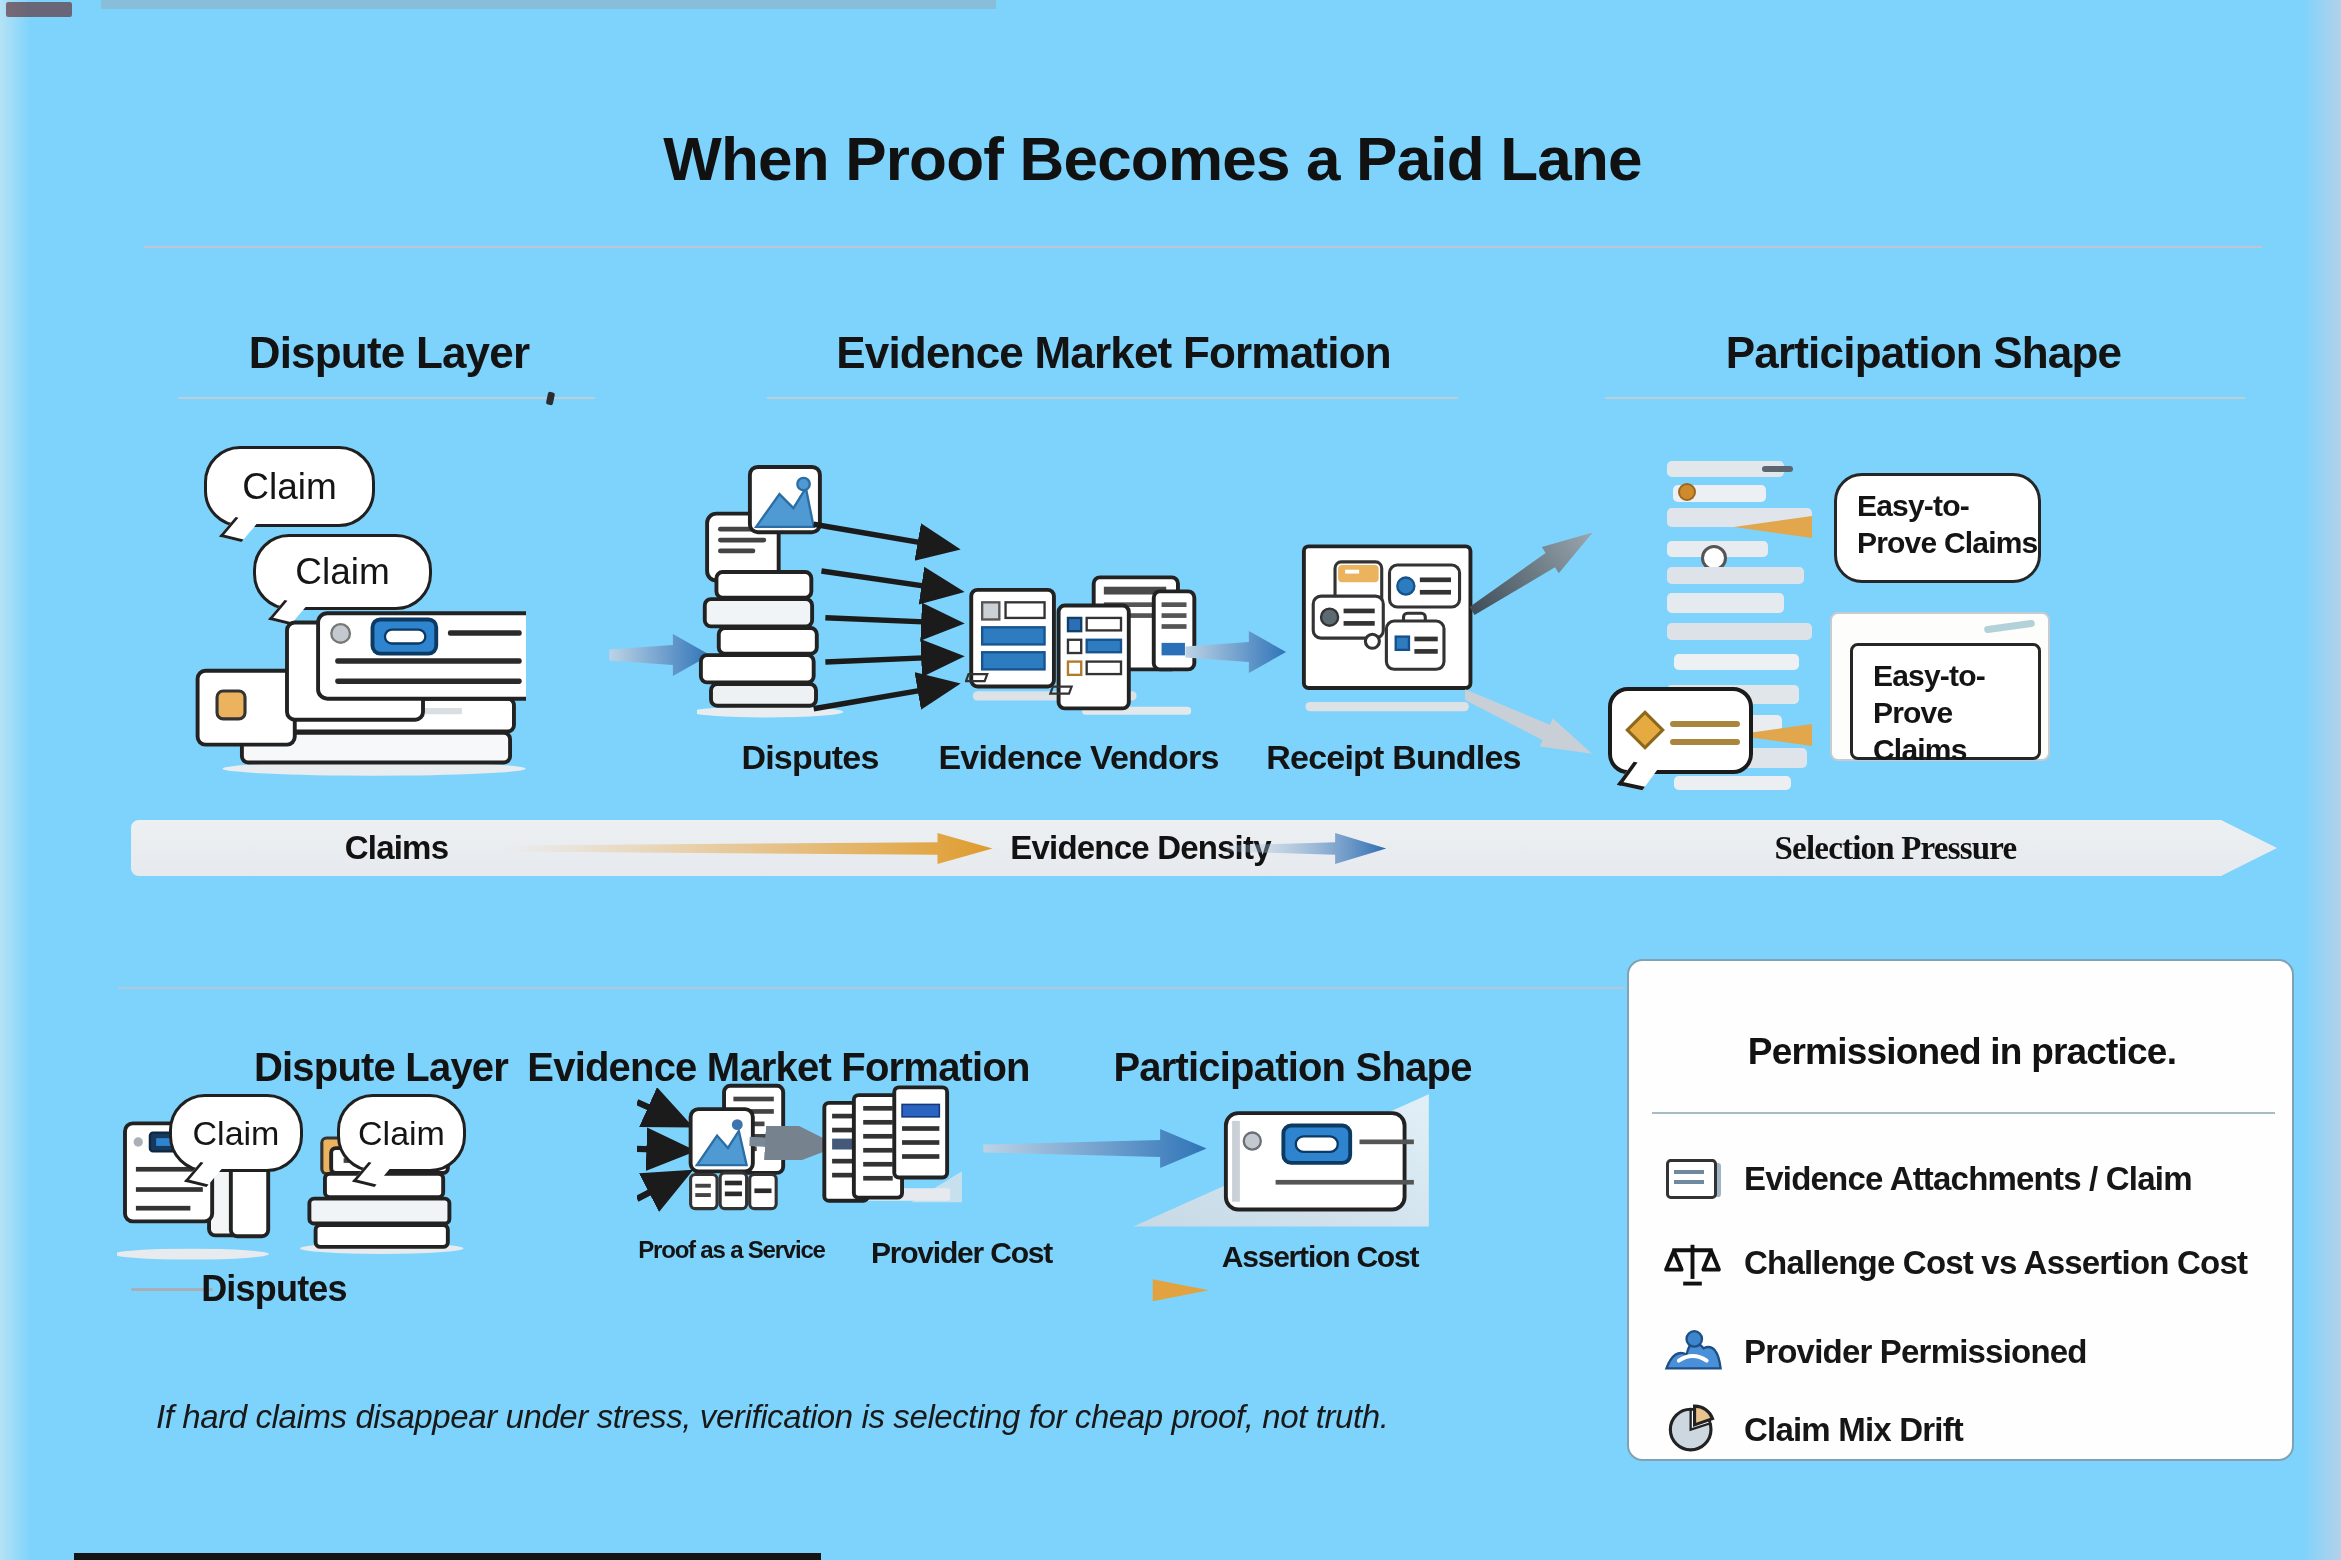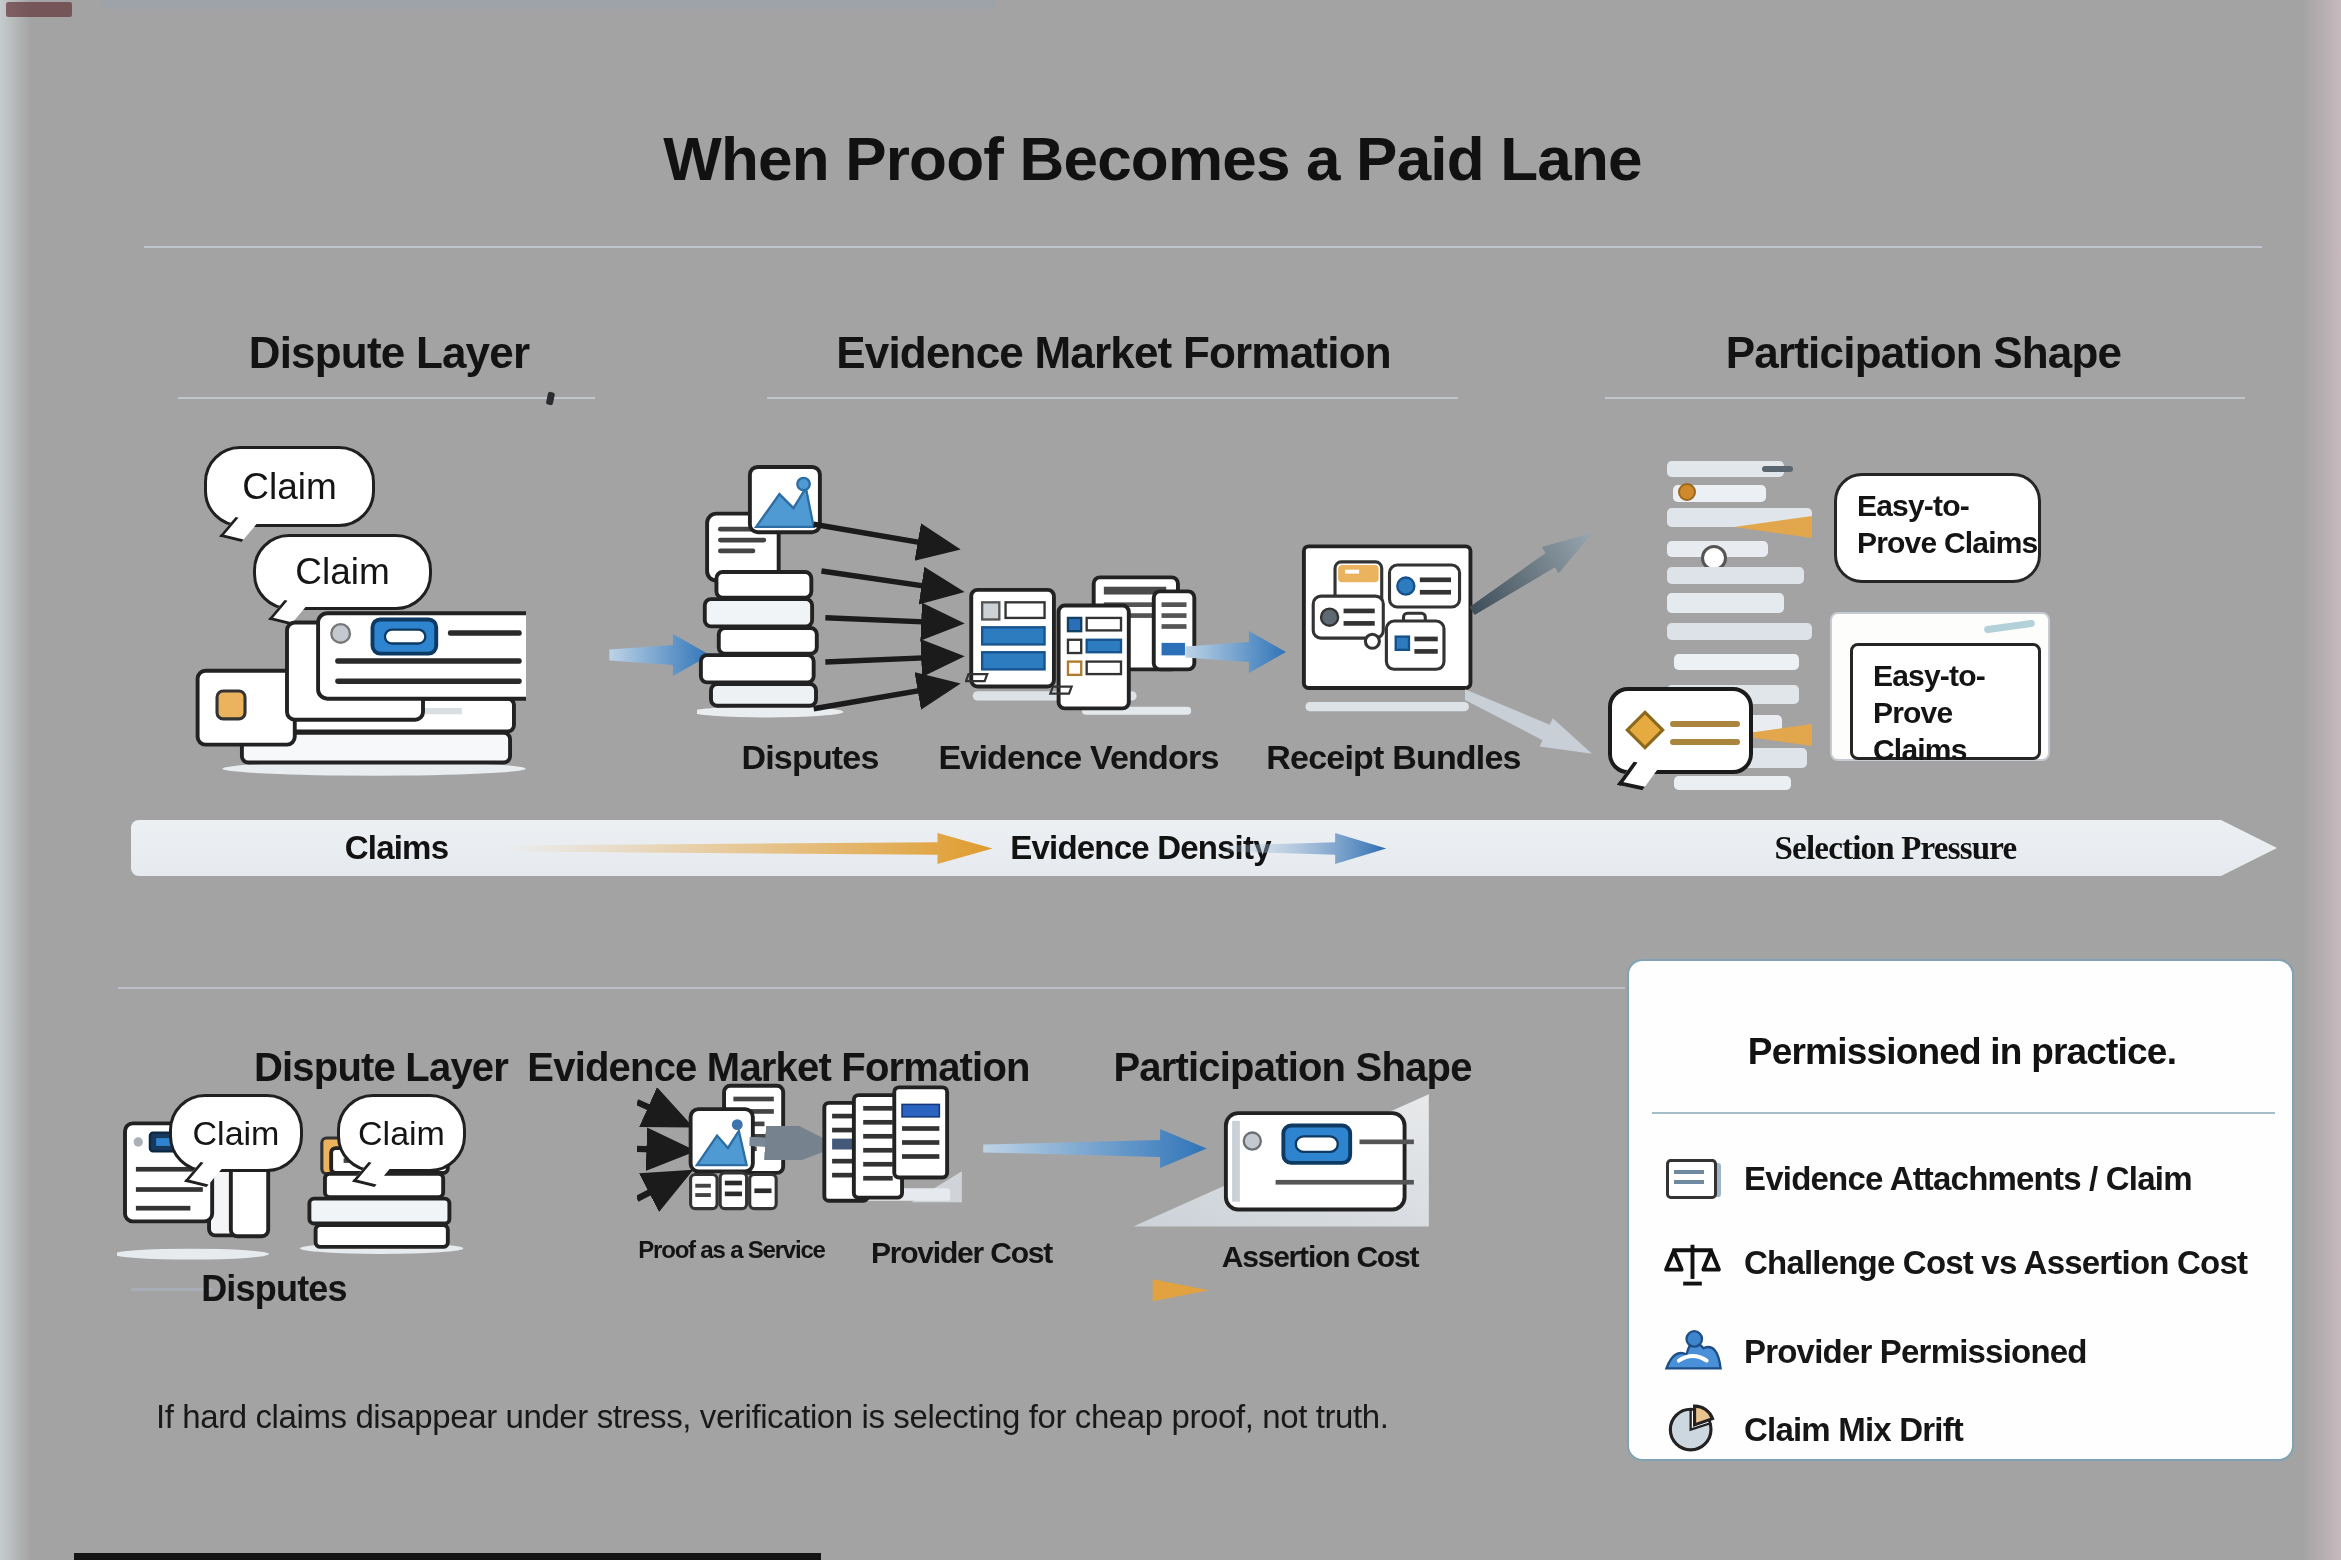--- a/index.html
+++ b/index.html
@@ -1,16 +1,16 @@
 <!DOCTYPE html>
 <html style="font-size:12.5px"><head>
 <meta charset="utf-8">
 <style>
   html,body{margin:0;padding:0;background:#f4f3f1;}
-  #canvas{position:relative;width:2342px;height:1560px;background:#a3a3a3;overflow:hidden;
+  #canvas{position:relative;width:2342px;height:1560px;background:#7dd3fc;overflow:hidden;
           font-family:"Liberation Sans",sans-serif;color:#1c1c1c;}
   .abs{position:absolute;}
   .hdr{position:absolute;text-align:center;font-weight:600;color:#131313;letter-spacing:-0.8px;margin-top:9px;}
   .hdr.top{font-size:44px;}
   .hdr.bot{font-size:40px;}
   .lbl{position:absolute;text-align:center;font-weight:600;color:#141414;letter-spacing:-0.8px;}
   .rule{position:absolute;background:#c0c6cd;height:2.3px;}
   .underline{position:absolute;background:#c6ccd3;height:2.3px;opacity:.85;}
   .bubble{position:absolute;background:#fff;border:3.9px solid #202020;border-radius:36px;
           display:flex;align-items:center;justify-content:center;font-weight:400;color:#151515;}
@@ -402,21 +402,21 @@
   </svg>
   <div class="legend-label" style="left:1744px;top:1333px;">Provider Permissioned</div>
 
   <svg class="abs" style="left:1668px;top:1403px;" width="50" height="50" viewBox="0 0 64 64">
     <circle cx="29" cy="34" r="26" fill="#ccd7e0" stroke="#222" stroke-width="4"></circle>
     <path d="M29,34 L29,8 A26,26 0 0 1 54,26 Z" fill="#fff" stroke="#222" stroke-width="3"></path>
     <path d="M34,28 L34,4 A24,24 0 0 1 57,20 Z" fill="#e9c48e" stroke="#222" stroke-width="4"></path>
   </svg>
   <div class="legend-label" style="left:1744px;top:1411px;">Claim Mix Drift</div>
 
-  <div class="abs" style="left:156px;top:1398px;width:1363px;font-size:33px;font-weight:500;letter-spacing:-0.4px;color:#191919;">If hard claims disappear under stress, verification is selecting for cheap proof, not truth.</div>
+  <div class="abs" style="left:156px;top:1398px;width:1363px;font-size:33px;font-style:italic;font-weight:500;letter-spacing:-0.4px;color:#191919;">If hard claims disappear under stress, verification is selecting for cheap proof, not truth.</div>
 
   <div class="abs" style="right:0;top:0;width:40px;height:1560px;background:linear-gradient(90deg,rgba(236,208,216,0),rgba(236,208,216,.5));"></div>
   <div class="abs" style="left:0;top:0;width:31px;height:1560px;background:linear-gradient(90deg,rgba(226,238,240,.55),rgba(226,238,240,0));"></div>
   <div class="abs" style="left:101px;top:0;width:895px;height:8.6px;background:#9aa5b4;opacity:.45;"></div>
   <div class="abs" style="left:6.2px;top:1.6px;width:66px;height:15.6px;background:#5d2b30;opacity:.65;border-radius:2.3px;"></div>
   <div class="abs" style="left:74px;top:1553px;width:747px;height:7.8px;background:#141414;"></div>
 </div>
 
 
 </body></html>

